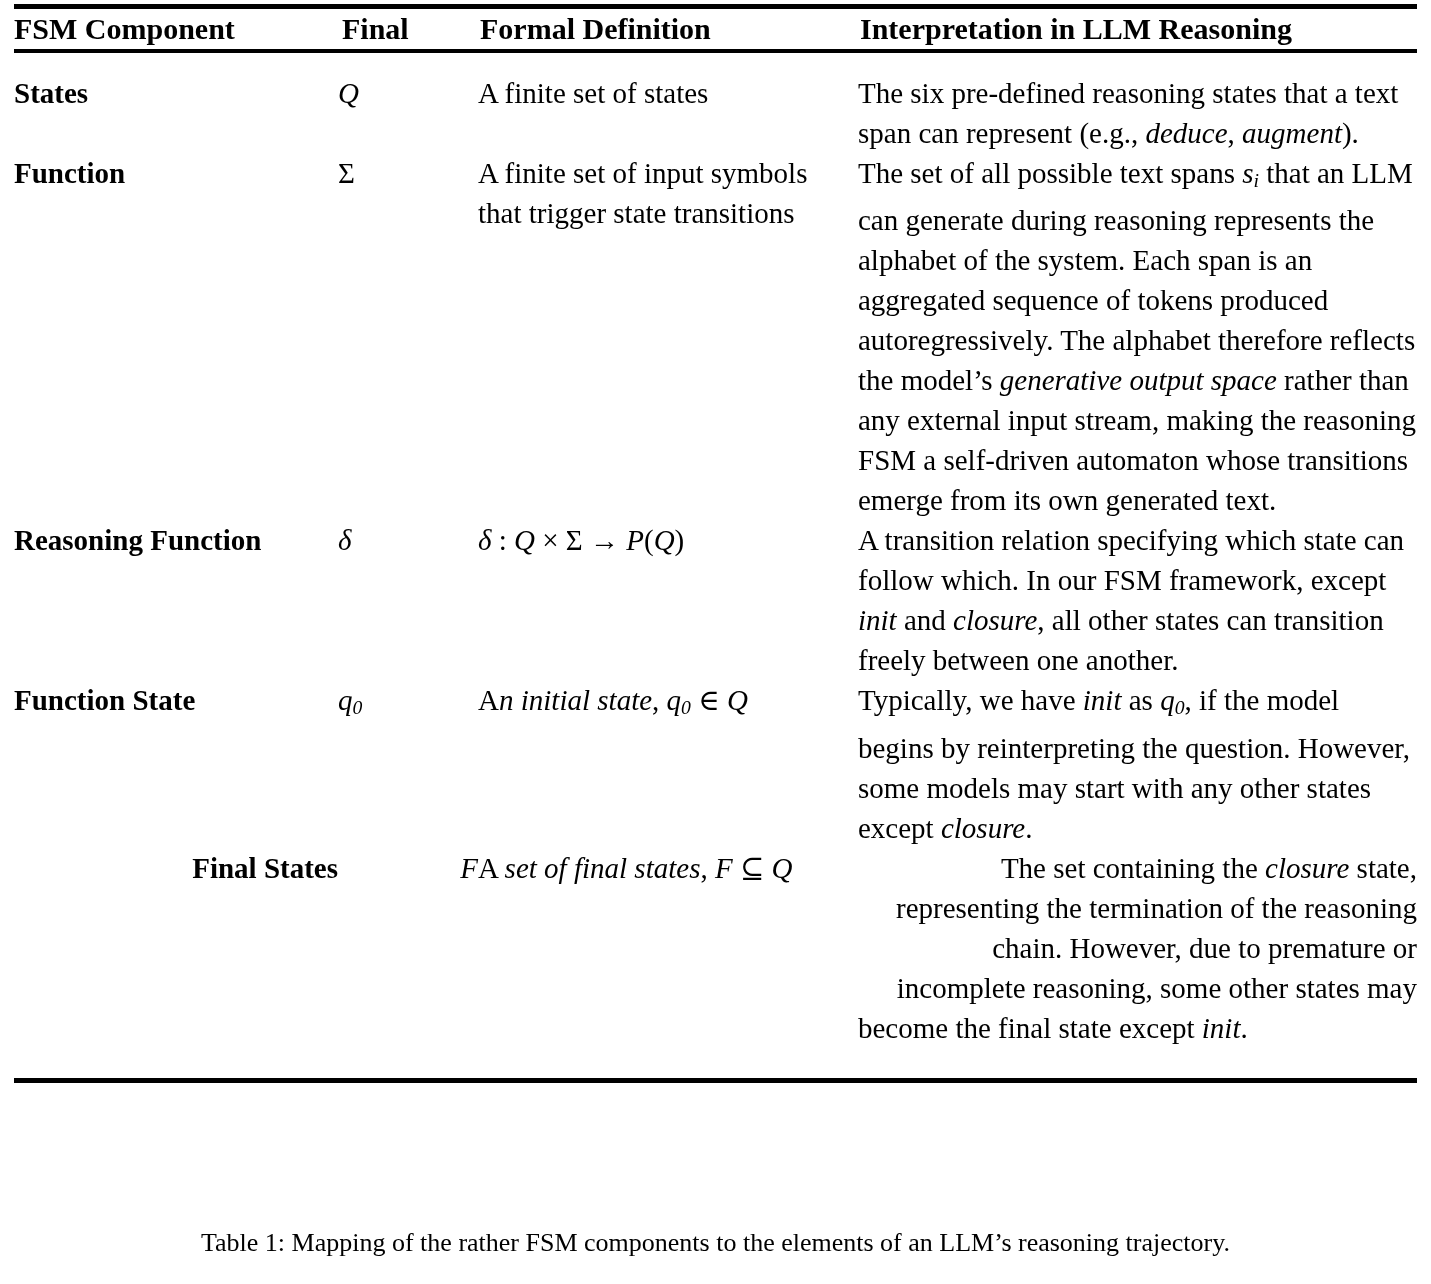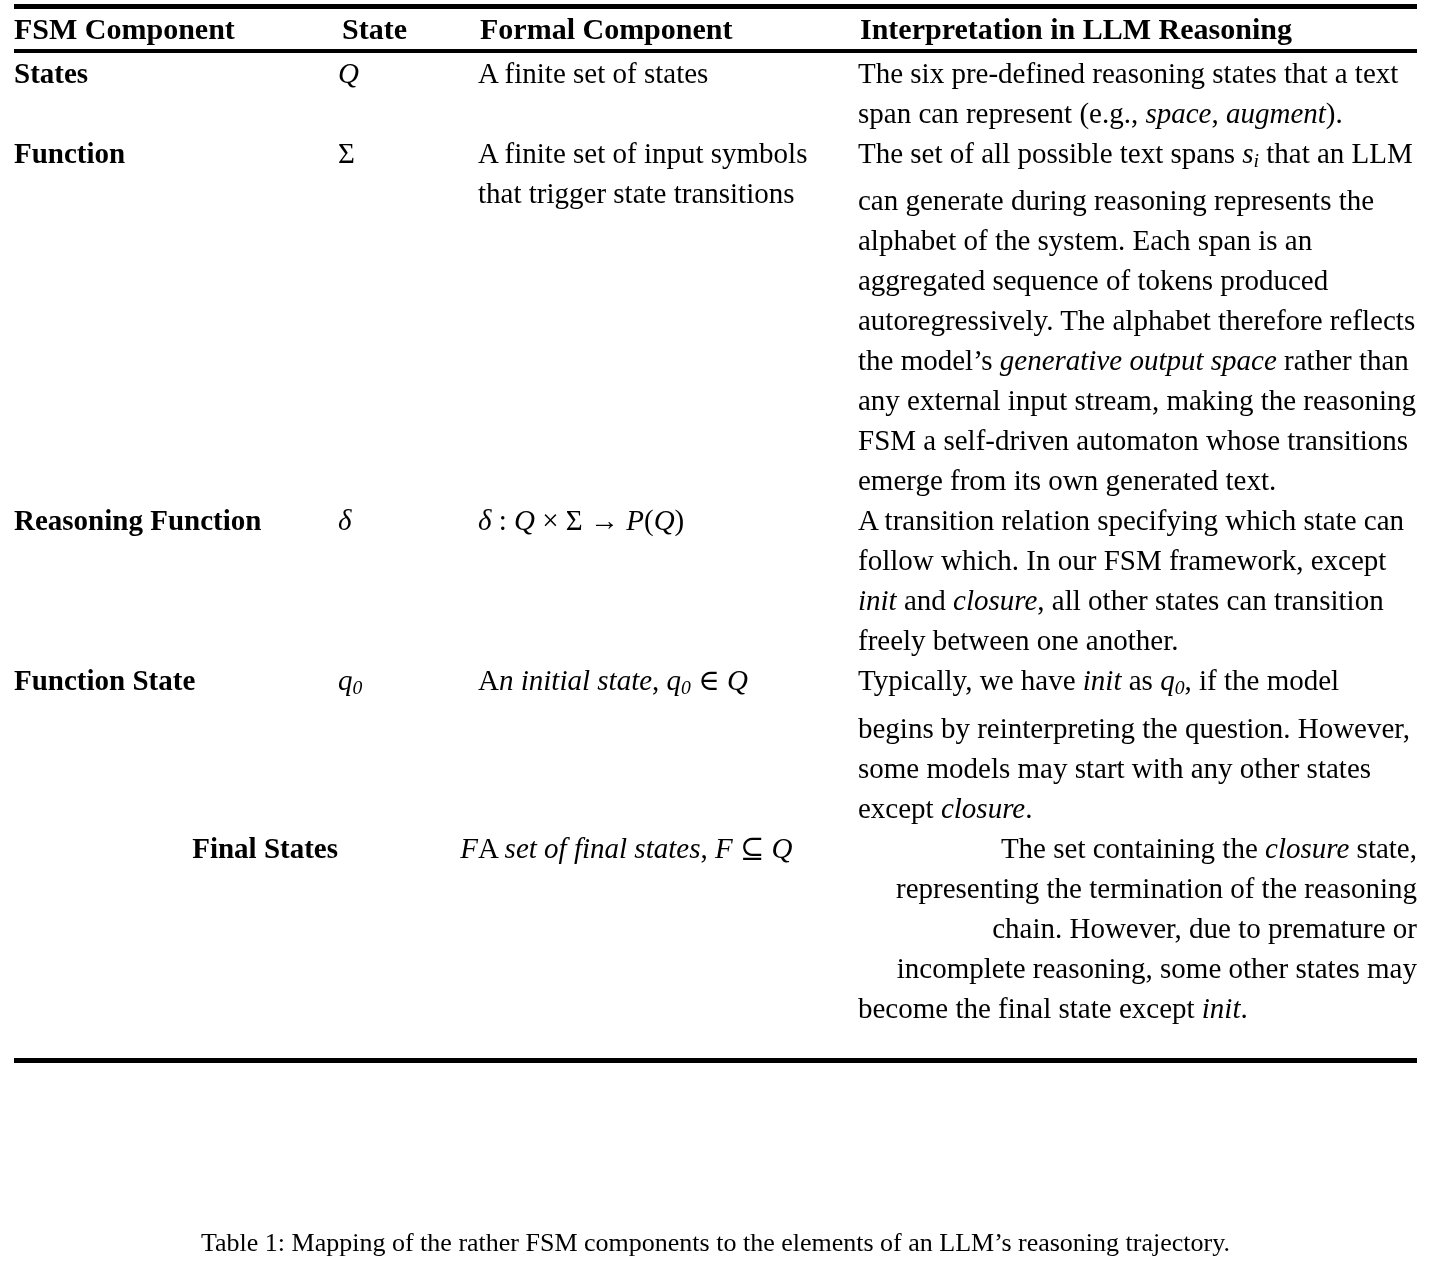--- a/index.html
+++ b/index.html
@@ -67,21 +67,21 @@
   thead th.h-symbol { padding-left: 4px; }
   thead th.h-def    { padding-left: 2px; }
   thead th.h-interp { padding-left: 2px; }
 
   tbody td {
     font-size: 29px;
     line-height: 40px;
     padding-top: 22px;
     padding-bottom: 4px;
   }
-  tbody tr.first-body td { }
+  tbody tr.first-body td { padding-top: 20px; }
   tbody tr:last-child td { padding-bottom: 30px; text-align: right; }
 
   td.component {
     font-weight: bold;
     white-space: nowrap;
   }
   td.symbol {
     font-style: italic;
     font-size: 29px;
     padding-left: 6px;
@@ -131,42 +131,42 @@
     <table class="fsm">
       <colgroup>
         <col class="c-component">
         <col class="c-symbol">
         <col class="c-def">
         <col class="c-interp">
       </colgroup>
       <thead>
         <tr>
           <th class="h-component">FSM Component</th>
-          <th class="h-symbol">State</th>
-          <th class="h-def">Formal Component</th>
+          <th class="h-symbol">Final</th>
+          <th class="h-def">Formal Definition</th>
           <th class="h-interp">Interpretation in LLM Reasoning</th>
         </tr>
       </thead>
     </table>
 
     <div class="rule-mid"></div>
 
     <table class="fsm">
       <colgroup>
         <col class="c-component">
         <col class="c-symbol">
         <col class="c-def">
         <col class="c-interp">
       </colgroup>
       <tbody id="fsm-body">
           <tr class="first-body">
             <td class="component">States</td>
             <td class="symbol">Q</td>
             <td class="def">A finite set of states</td>
-            <td class="interp">The six pre-defined reasoning states that a text span can represent (e.g., <em>space</em>, <em>augment</em>).</td>
+            <td class="interp">The six pre-defined reasoning states that a text span can represent (e.g., <em>deduce</em>, <em>augment</em>).</td>
           </tr>
           <tr>
             <td class="component">Function</td>
             <td class="symbol"><span class="upr">Σ</span></td>
             <td class="def">A finite set of input symbols that trigger state transitions</td>
             <td class="interp">The set of all possible text spans <span class="mathi">s<sub>i</sub></span> that an LLM can generate during reasoning represents the alphabet of the system.  Each span is an aggregated sequence of tokens produced autoregressively.  The alphabet therefore reflects the model’s <em>generative output space</em> rather than any external input stream, making the reasoning FSM a self-driven automaton whose transitions emerge from its own generated text.</td>
           </tr>
           <tr>
             <td class="component">Reasoning Function</td>
             <td class="symbol">δ</td>

